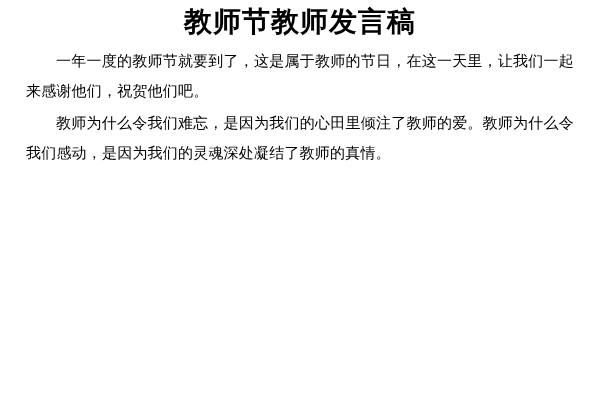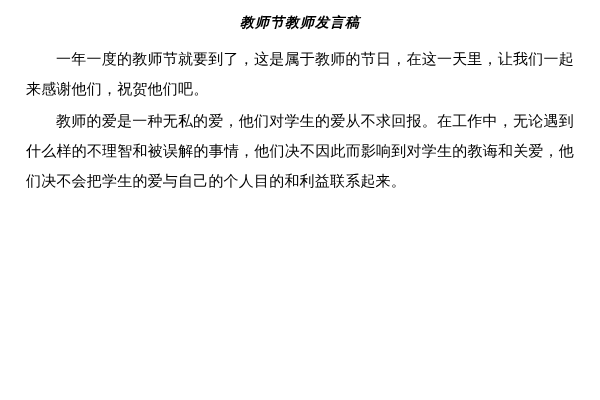--- a/index.html
+++ b/index.html
@@ -15,41 +15,39 @@
   }
   .page {
     width: 600px;
     height: 400px;
     box-sizing: border-box;
     padding: 6px 26px 0 26px;
     background: #ffffff;
   }
   .doc-title {
     text-align: center;
-    font-size: 14px;
+    font-size: 28px;
     font-weight: bold;
     color: #000000;
     letter-spacing: 1px;
     margin: 2px 0 10px 0;
     line-height: 28px;
     font-family: "DejaVu Serif", "Liberation Serif", serif;
-    font-style: italic;
   }
   .para {
     font-size: 15px;
     color: #000000;
     line-height: 30px;
     text-align: justify;
     text-justify: inter-ideograph;
     text-indent: 2em;
     margin: 0 0 2px 0;
     letter-spacing: 0.2px;
-    font-family: Liberation Mono, monospace;
   }
 </style>
 </head>
 <body>
 
 <div class="page">
   <div class="doc-title">教师节教师发言稿</div>
   <p class="para">一年一度的教师节就要到了，这是属于教师的节日，在这一天里，让我们一起来感谢他们，祝贺他们吧。</p>
-  <p class="para">教师的爱是一种无私的爱，他们对学生的爱从不求回报。在工作中，无论遇到什么样的不理智和被误解的事情，他们决不因此而影响到对学生的教诲和关爱，他们决不会把学生的爱与自己的个人目的和利益联系起来。</p>
+  <p class="para">教师为什么令我们难忘，是因为我们的心田里倾注了教师的爱。教师为什么令我们感动，是因为我们的灵魂深处凝结了教师的真情。</p>
 </div>
 
 </body></html>

